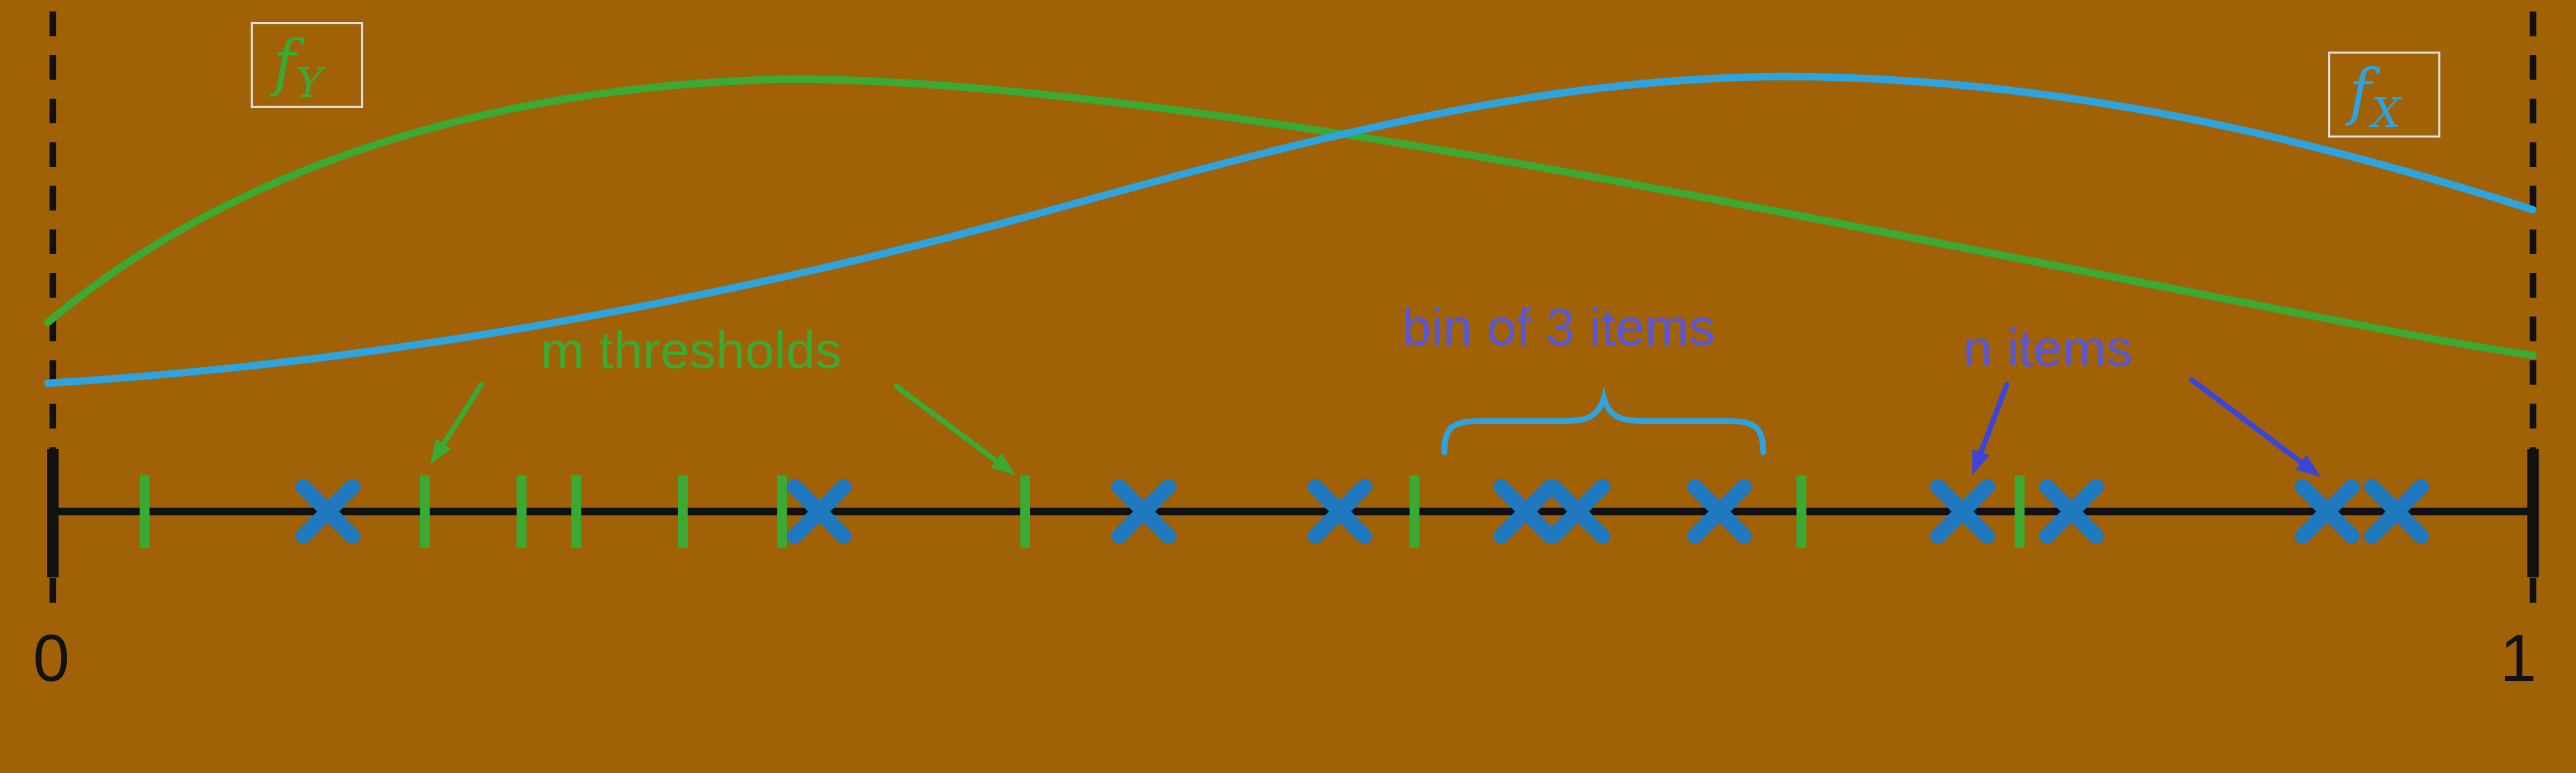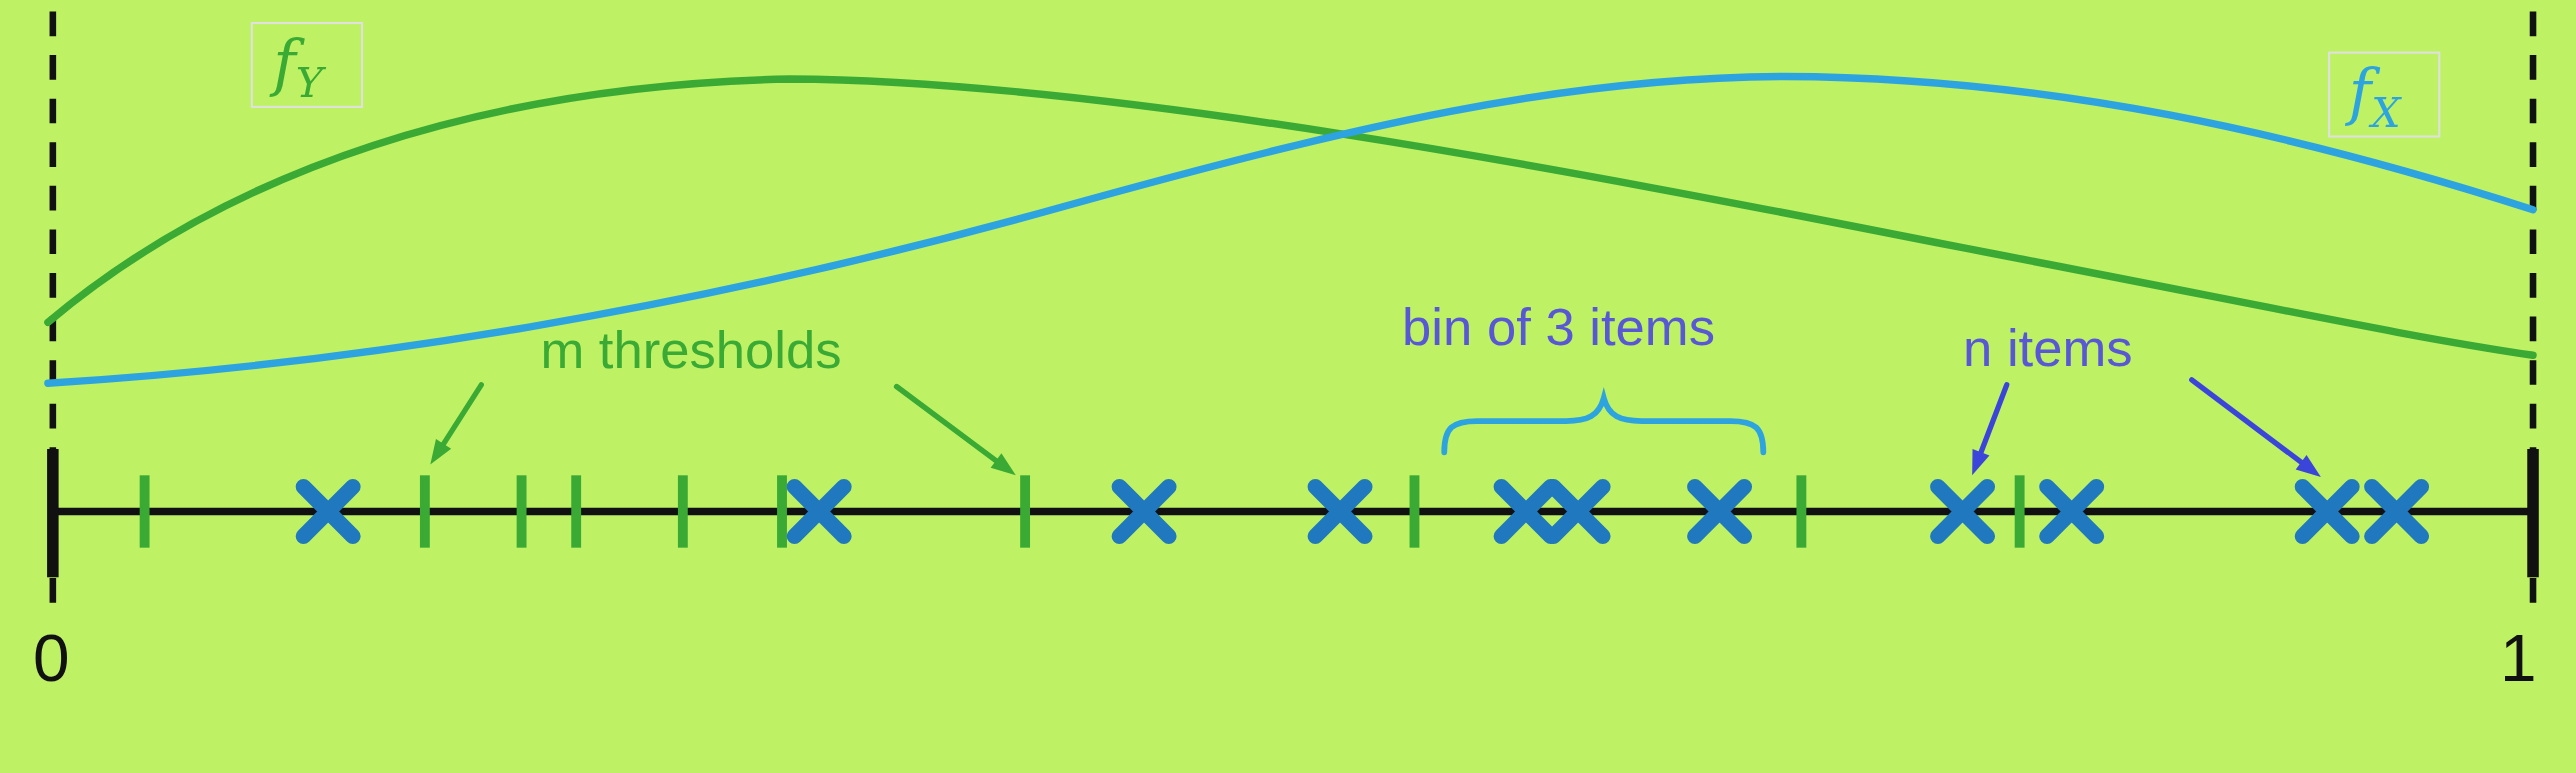--- a/index.html
+++ b/index.html
@@ -4,21 +4,21 @@
 <style>
   html, body {
     margin: 0;
     padding: 0;
     background: #ffffff;
   }
   .figure {
     position: relative;
     width: 2576px;
     height: 773px;
-    background: #bef264;
+    background: #a16207;
     overflow: hidden;
   }
   svg { display: block; }
 
   .curve {
     fill: none;
     stroke-width: 9;
     stroke-linecap: round;
   }
   .boundary {

